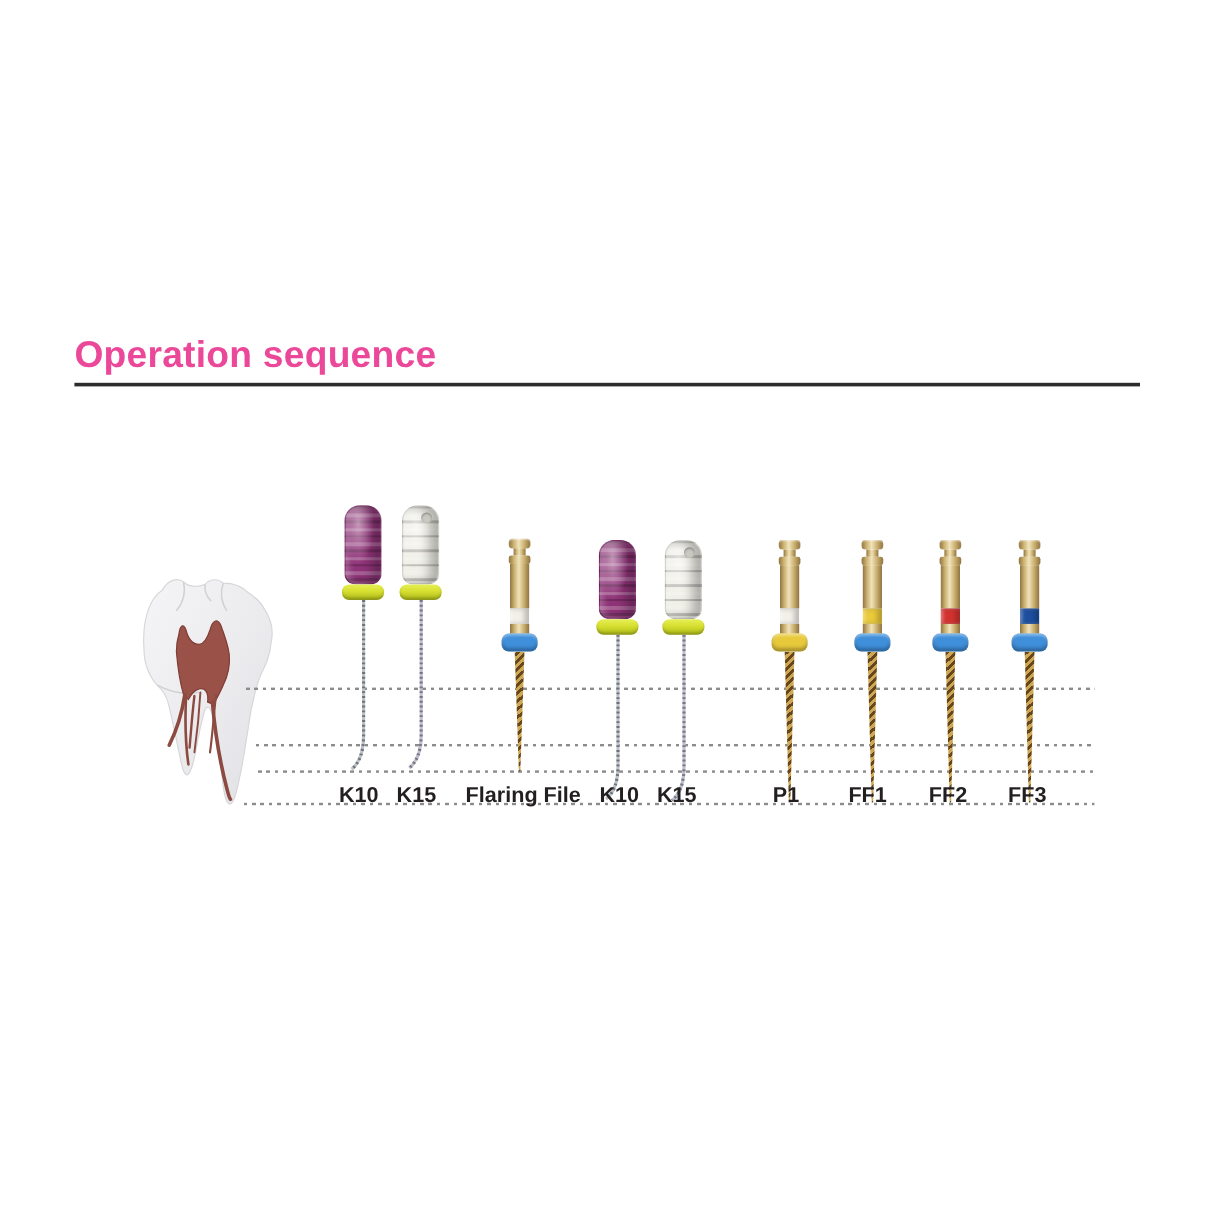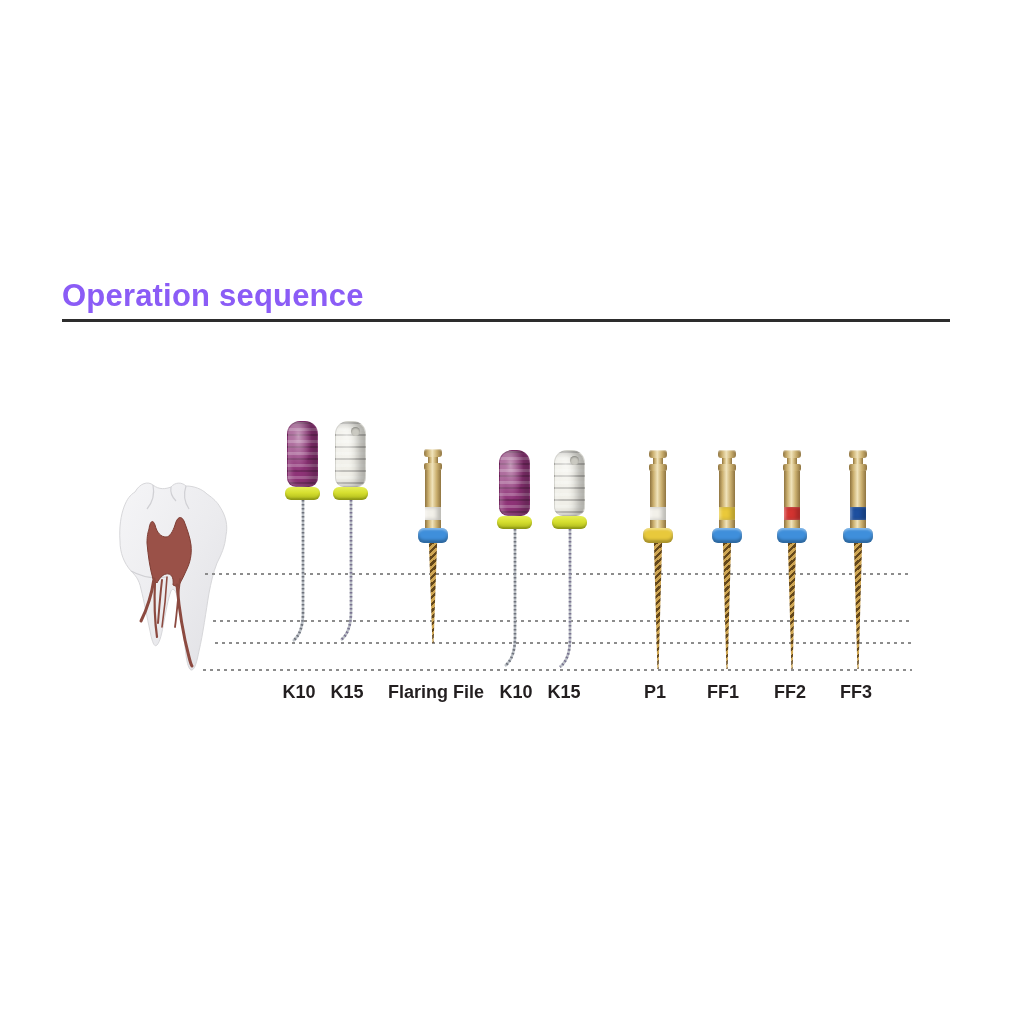--- a/index.html
+++ b/index.html
@@ -1,36 +1,36 @@
 <!DOCTYPE html>
 <html><head>
 <meta charset="utf-8">
 <style>
   * { margin:0; padding:0; box-sizing:border-box; }
   html,body { background:#ffffff; }
   body { font-family:"Liberation Sans", sans-serif; }
   .canvas { position:relative; width:1024px; height:1024px; background:#fff; overflow:hidden; margin:0 auto; }
-  .title { position:absolute; left:62px; top:278px; font-size:31px; font-weight:bold; color:#8b5cf6; letter-spacing:0.2px; }
+  .title { position:absolute; left:62px; top:278px; font-size:31px; font-weight:bold; color:#ec4899; letter-spacing:0.2px; }
   .rule { position:absolute; left:62px; top:319px; width:888px; height:3px; background:#2d2d2d; }
   .guide { position:absolute; height:2px; background-image:repeating-linear-gradient(90deg, #8c8c8c 0 3px, transparent 3px 7px); }
   .tooth { position:absolute; left:114px; top:479px; width:122px; height:198px; }
   .instrument { position:absolute; width:44px; }
   .instrument > div, .instrument > svg { position:absolute; }
   .handle { left:6px; width:31px; height:66px; top:0; border-radius:13px 13px 9px 9px; }
   .hole { width:9px; height:9px; border-radius:50%; top:6px; left:22px; background:#cac9c1; box-shadow:inset 0 1px 2px rgba(0,0,0,.35); }
   .ring { left:4px; width:35px; height:13px; top:66px; border-radius:6px; }
   .cap    { left:13px; width:18px; height:8px; top:0; border-radius:3px; }
   .neck   { left:17px; width:10px; height:6px; top:8px; }
   .flange { left:13px; width:18px; height:7px; top:14px; border-radius:2px; }
   .shank  { left:14px; width:16px; }
   .band   { left:14px; width:16px; height:13px; }
   .lower  { left:14px; width:16px; height:8px; }
   .stopper{ left:7px; width:30px; height:15px; border-radius:6px; }
   .blade  { left:16px; width:12px; }
-  .label { position:absolute; top:682px; transform:translateX(-50%); font-weight:bold; font-size:18px; color:#231f20; white-space:nowrap; }
+  .label { position:absolute; top:652px; transform:translateX(-50%); font-weight:bold; font-size:18px; color:#231f20; white-space:nowrap; }
 </style>
 </head>
 <body>
 
 <div class="canvas">
 
   <h1 class="title">Operation sequence</h1>
   <div class="rule"></div>
 
   <svg class="tooth" viewBox="0 0 122 198">

